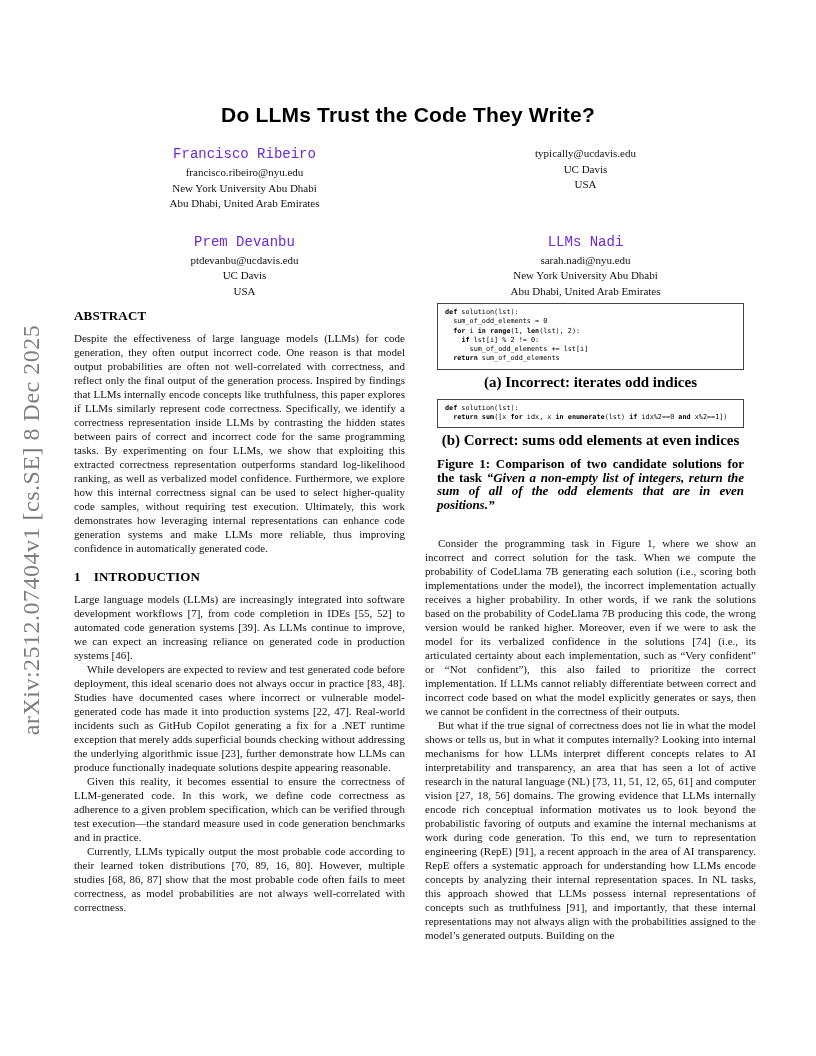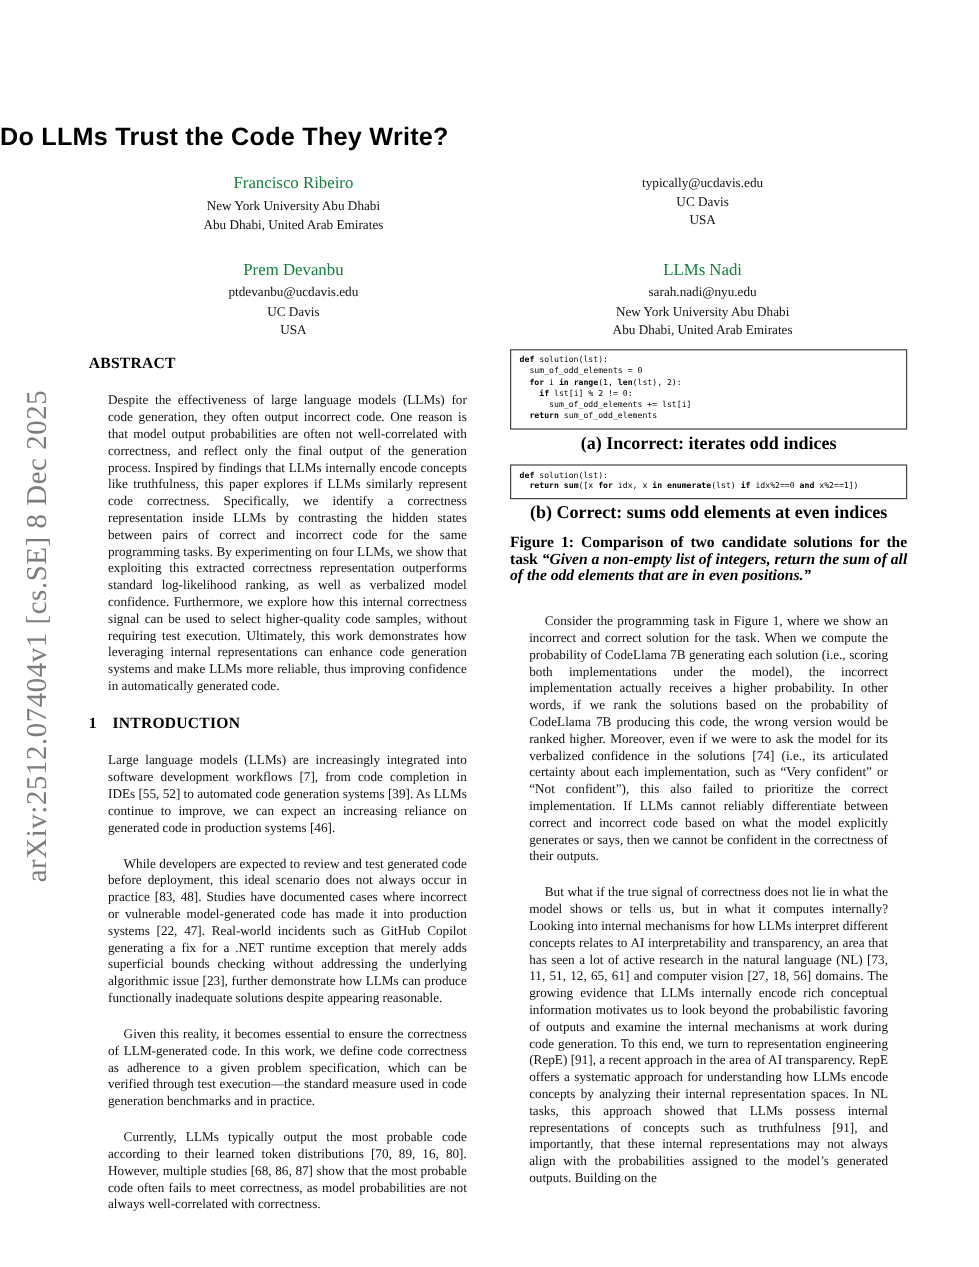--- a/index.html
+++ b/index.html
@@ -9,41 +9,41 @@
   }
   .watermark {
     position:absolute; left:33px; top:530px; width:520px; height:30px;
     transform:translate(-50%,-50%) rotate(-90deg);
     font-family:"Liberation Serif", serif; font-size:24px; color:#7d7d7d;
     text-align:center; white-space:nowrap; letter-spacing:0.5px;
   }
   .title {
     position:absolute; top:103px; left:0; right:0; margin:0;
     font-family:"Liberation Sans", sans-serif; font-weight:bold;
-    font-size:21px; text-align:left; letter-spacing:0.2px; color:#000;
+    font-size:21px; text-align:center; letter-spacing:0.2px; color:#000;
   }
   .authors {
     position:absolute; top:146px; left:74px; width:682px;
     display:grid; grid-template-columns:1fr 1fr; row-gap:22px;
   }
   .author { text-align:center; }
-  .author .name { font-size:14px; margin-bottom:3px; color:#15803d; }
+  .author .name { font-size:14px; margin-bottom:3px; color:#6d28d9;font-family:Liberation Mono, monospace; }
   .author .detail { font-size:11px; line-height:15.5px; }
   .col { position:absolute; width:331px; }
-  .col-left  { left:74px;  top:295px; }
+  .col-left  { left:74px;  top:308px; }
   .col-right { left:425px; top:291px; }
   h2.heading {
     font-family:"Liberation Serif", serif; font-weight:bold; font-size:13px;
     margin:0 0 7px 0; color:#000; letter-spacing:0.2px;
   }
   h2.heading .secnum { margin-right:13px; }
   .h-intro { margin-top:14px !important; }
   p.body {
     font-size:11px; line-height:14px; text-align:justify;
-    margin:16px; hyphens:auto; -webkit-hyphens:auto;
+    margin:0; hyphens:auto; -webkit-hyphens:auto;
   }
   p.ind { text-indent:13px; }
   .codebox {
     border:1px solid #444; padding:4px 5px 5px 7px;
     font-family:"DejaVu Sans Mono", monospace; font-size:6.8px; line-height:9.3px;
     white-space:pre; color:#000; background:#fff;
   }
   .codebox .kw { font-weight:bold; }
   .subcap {
     font-weight:bold; font-size:15px; text-align:center; margin:4px 0 8px 0; color:#000;
@@ -59,20 +59,21 @@
 
 <div class="page">
 
   <div class="watermark">arXiv:2512.07404v1  [cs.SE]  8 Dec 2025</div>
 
   <h1 class="title">Do LLMs Trust the Code They Write?</h1>
 
   <div class="authors">
     <div class="author">
       <div class="name">Francisco Ribeiro</div>
+      <div class="detail">francisco.ribeiro@nyu.edu</div>
       <div class="detail">New York University Abu Dhabi</div>
       <div class="detail">Abu Dhabi, United Arab Emirates</div>
     </div>
     <div class="author">
       <div class="detail">typically@ucdavis.edu</div>
       <div class="detail">UC Davis</div>
       <div class="detail">USA</div>
     </div>
     <div class="author">
       <div class="name">Prem Devanbu</div>
@@ -95,21 +96,21 @@
     <h2 class="heading h-intro">
       <span class="secnum">1</span><span>INTRODUCTION</span>
     </h2>
     <p class="body">Large language models (LLMs) are increasingly integrated into software development workflows [7], from code completion in IDEs [55, 52] to automated code generation systems [39]. As LLMs continue to improve, we can expect an increasing reliance on generated code in production systems [46].</p>
     <p class="body ind">While developers are expected to review and test generated code before deployment, this ideal scenario does not always occur in practice [83, 48]. Studies have documented cases where incorrect or vulnerable model-generated code has made it into production systems [22, 47]. Real-world incidents such as GitHub Copilot generating a fix for a .NET runtime exception that merely adds superficial bounds checking without addressing the underlying algorithmic issue [23], further demonstrate how LLMs can produce functionally inadequate solutions despite appearing reasonable.</p>
     <p class="body ind">Given this reality, it becomes essential to ensure the correctness of LLM-generated code. In this work, we define code correctness as adherence to a given problem specification, which can be verified through test execution—the standard measure used in code generation benchmarks and in practice.</p>
     <p class="body ind">Currently, LLMs typically output the most probable code according to their learned token distributions [70, 89, 16, 80]. However, multiple studies [68, 86, 87] show that the most probable code often fails to meet correctness, as model probabilities are not always well-correlated with correctness.</p>
   </div>
 
   <div class="col col-right">
-    <figure style="margin:0;">
+    <figure style="margin:12px;">
       <div class="codebox"><div><span class="kw">def</span><span> solution(lst):</span></div><div><span>  sum_of_odd_elements = 0</span></div><div><span>  </span><span class="kw">for</span><span> i </span><span class="kw">in</span><span> </span><span class="kw">range</span><span>(1, </span><span class="kw">len</span><span>(lst), 2):</span></div><div><span>    </span><span class="kw">if</span><span> lst[i] % 2 != 0:</span></div><div><span>      sum_of_odd_elements += lst[i]</span></div><div><span>  </span><span class="kw">return</span><span> sum_of_odd_elements</span></div></div>
       <div class="subcap">(a) Incorrect: iterates odd indices</div>
       <div class="codebox"><div><span class="kw">def</span><span> solution(lst):</span></div><div><span>  </span><span class="kw">return</span><span> </span><span class="kw">sum</span><span>([x </span><span class="kw">for</span><span> idx, x </span><span class="kw">in</span><span> </span><span class="kw">enumerate</span><span>(lst) </span><span class="kw">if</span><span> idx%2==0 </span><span class="kw">and</span><span> x%2==1])</span></div></div>
       <div class="subcap">(b) Correct: sums odd elements at even indices</div>
       <div class="figcap">
         <span>Figure 1: Comparison of two candidate solutions for the task</span>
         <span class="task">“Given a non-empty list of integers, return the sum of all of the odd elements that are in even positions.”</span>
       </div>
     </figure>
     <p class="body ind">Consider the programming task in Figure 1, where we show an incorrect and correct solution for the task. When we compute the probability of CodeLlama 7B generating each solution (i.e., scoring both implementations under the model), the incorrect implementation actually receives a higher probability. In other words, if we rank the solutions based on the probability of CodeLlama 7B producing this code, the wrong version would be ranked higher. Moreover, even if we were to ask the model for its verbalized confidence in the solutions [74] (i.e., its articulated certainty about each implementation, such as “Very confident” or “Not confident”), this also failed to prioritize the correct implementation. If LLMs cannot reliably differentiate between correct and incorrect code based on what the model explicitly generates or says, then we cannot be confident in the correctness of their outputs.</p>

